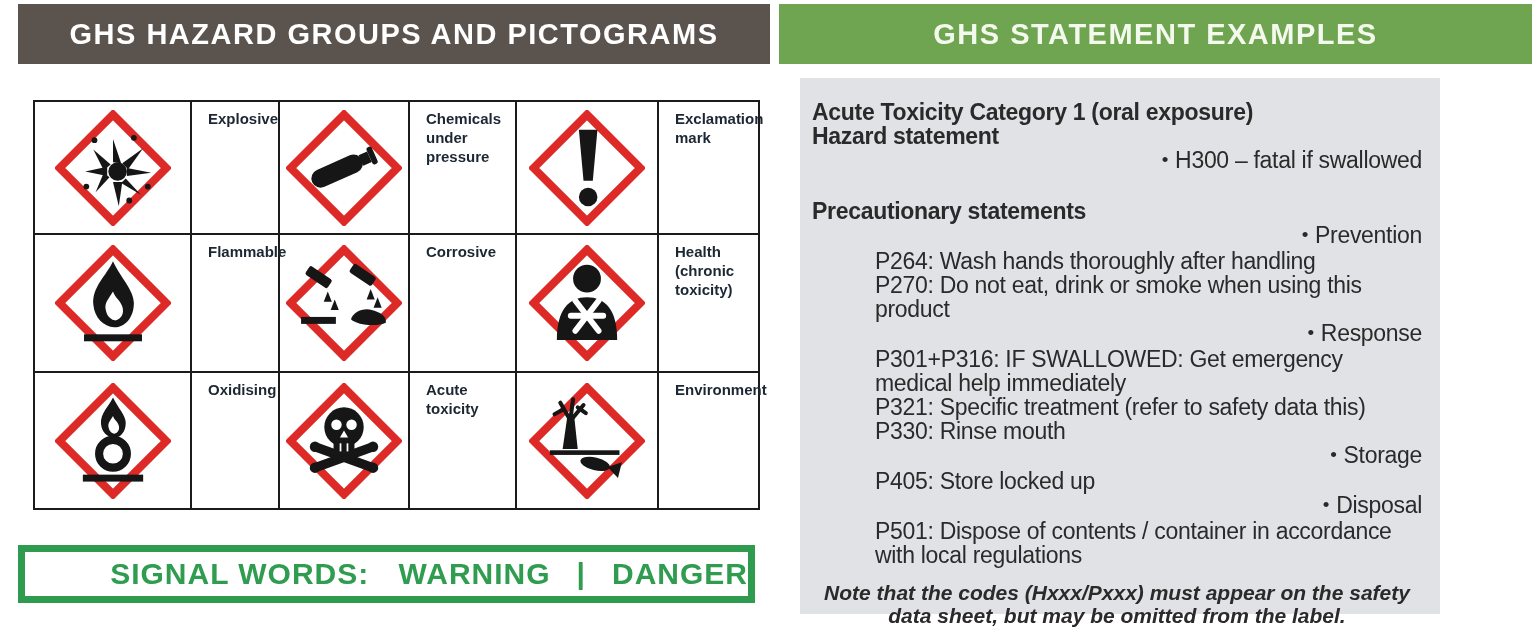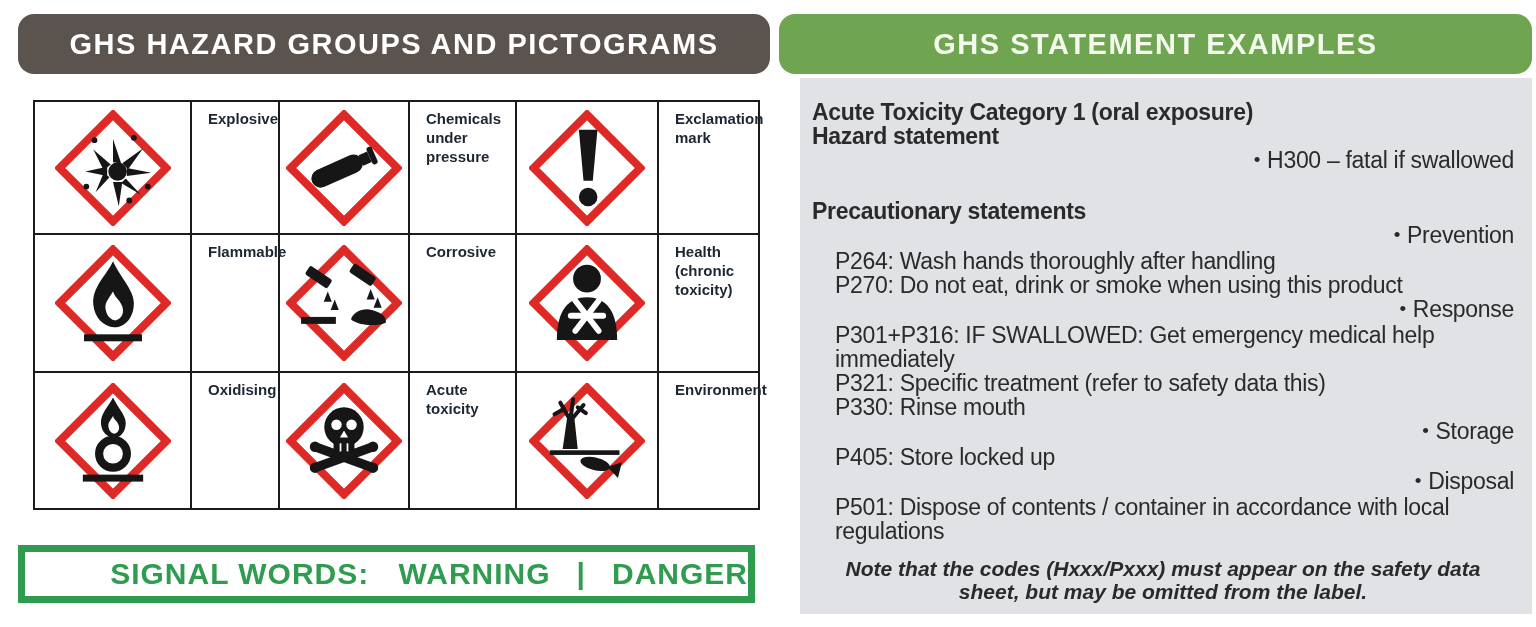--- a/index.html
+++ b/index.html
@@ -3,38 +3,38 @@
 <meta charset="utf-8">
 <style>
   * { margin:0; padding:0; box-sizing:border-box; }
   html,body { background:#ffffff; }
   body {
     width:1536px; height:627px; position:relative; overflow:hidden;
     font-family:"Liberation Sans", sans-serif;
   }
   
   .hdr {
-    position:absolute; top:14px; height:60px;
+    position:absolute; top:4px; height:60px;
     display:flex; align-items:center; justify-content:center;
-    color:#ffffff; font-weight:bold; font-size:29px; letter-spacing:1.5px;border-radius:16px;
+    color:#ffffff; font-weight:bold; font-size:29px; letter-spacing:1.5px;
   }
   #left-header  { left:18px;  width:752px; background:#5b534e; }
   #right-header { left:779px; width:753px; background:#6fa550; color:#f4f9ee; }
 
   
   #right-panel {
-    position:absolute; left:800px; top:78px; width:732px; height:536px;
+    position:absolute; left:800px; top:78px; width:640px; height:536px;
     background:#e0e2e5; color:#2a2a2a;
     padding:22px 18px 16px 12px;
     font-size:23px; line-height:24px; letter-spacing:-0.3px;
   }
   #right-panel .bold { font-weight:bold; }
   .bullet-line { padding-left:6px;text-align:right; }
   .bullet-line::before { content:"\2022"; font-size:19px; padding-right:7px; position:relative; top:-2px; }
-  .stmt { margin-left:23px; max-width:648px; }
+  .stmt { margin-left:63px; max-width:648px; }
   .gap { height:25px; }
   .note {
     margin-top:14px; text-align:center; font-weight:bold; font-style:italic;
     font-size:21px; line-height:23px; letter-spacing:0; max-width:700px; margin-left:auto; margin-right:auto;
   }
 
   
   #pictogram-table {
     position:absolute; left:33px; top:100px;
     display:grid;

